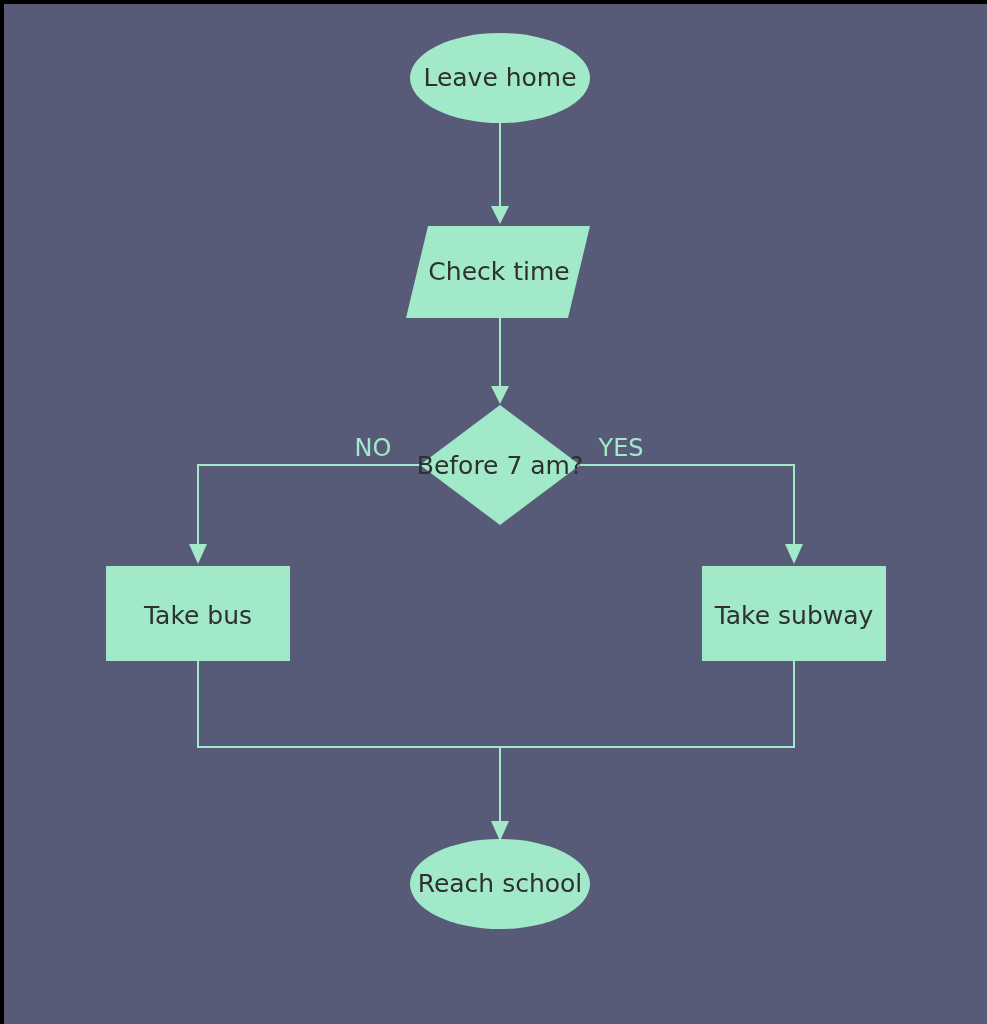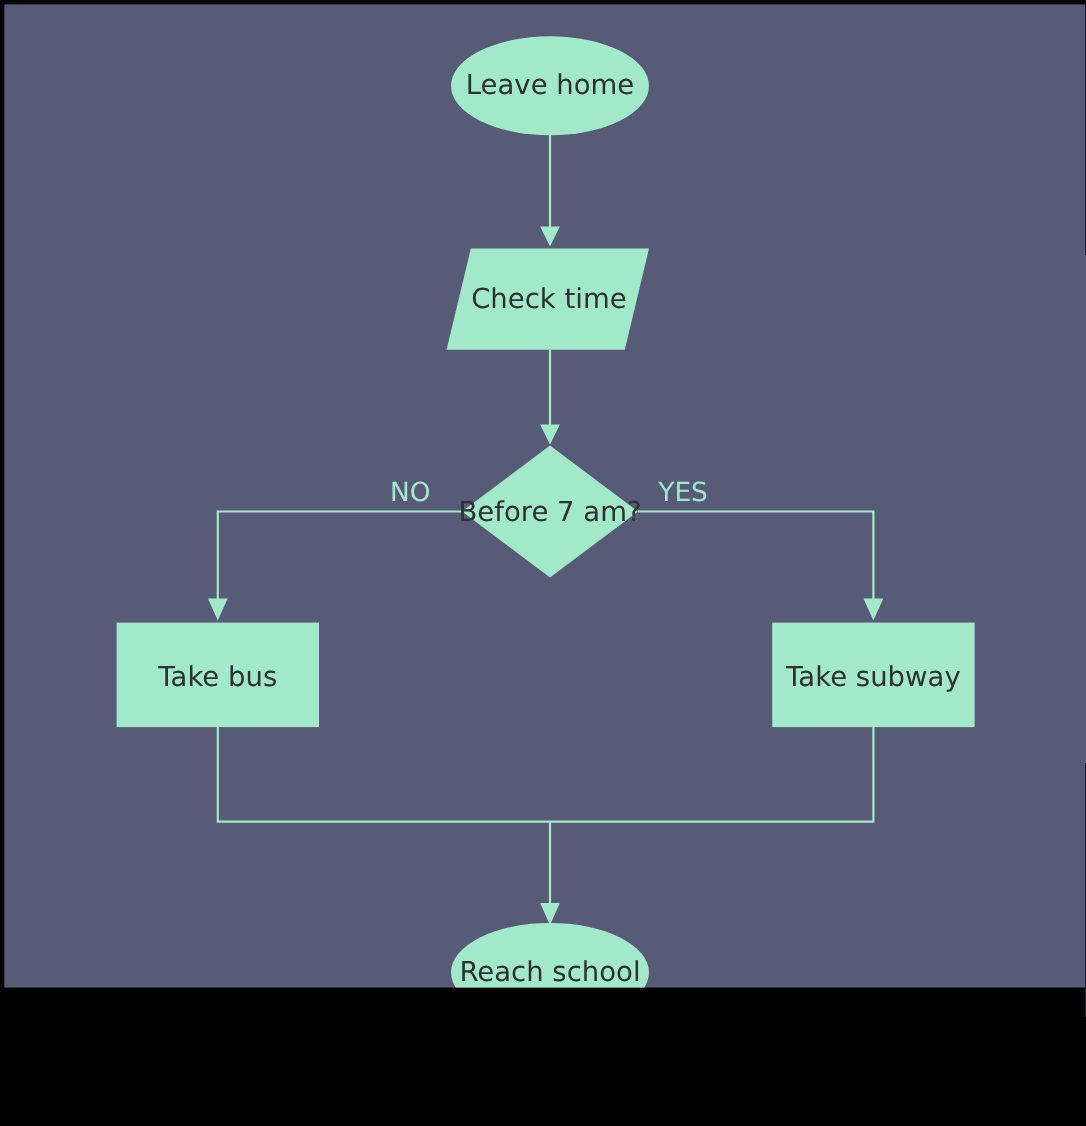--- a/index.html
+++ b/index.html
@@ -3,21 +3,21 @@
 <meta charset="utf-8">
 <style>
   html, body {
     margin: 0;
     padding: 0;
     background: #000000;
   }
   #canvas {
     position: relative;
     width: 987px;
-    height: 898px;
+    height: 1024px;
     background: #000000;
     overflow: hidden;
     font-family: "DejaVu Sans", sans-serif;
   }
   #board {
     position: absolute;
     left: 4px;
     top: 4px;
     width: 983px;
     height: 1020px;

